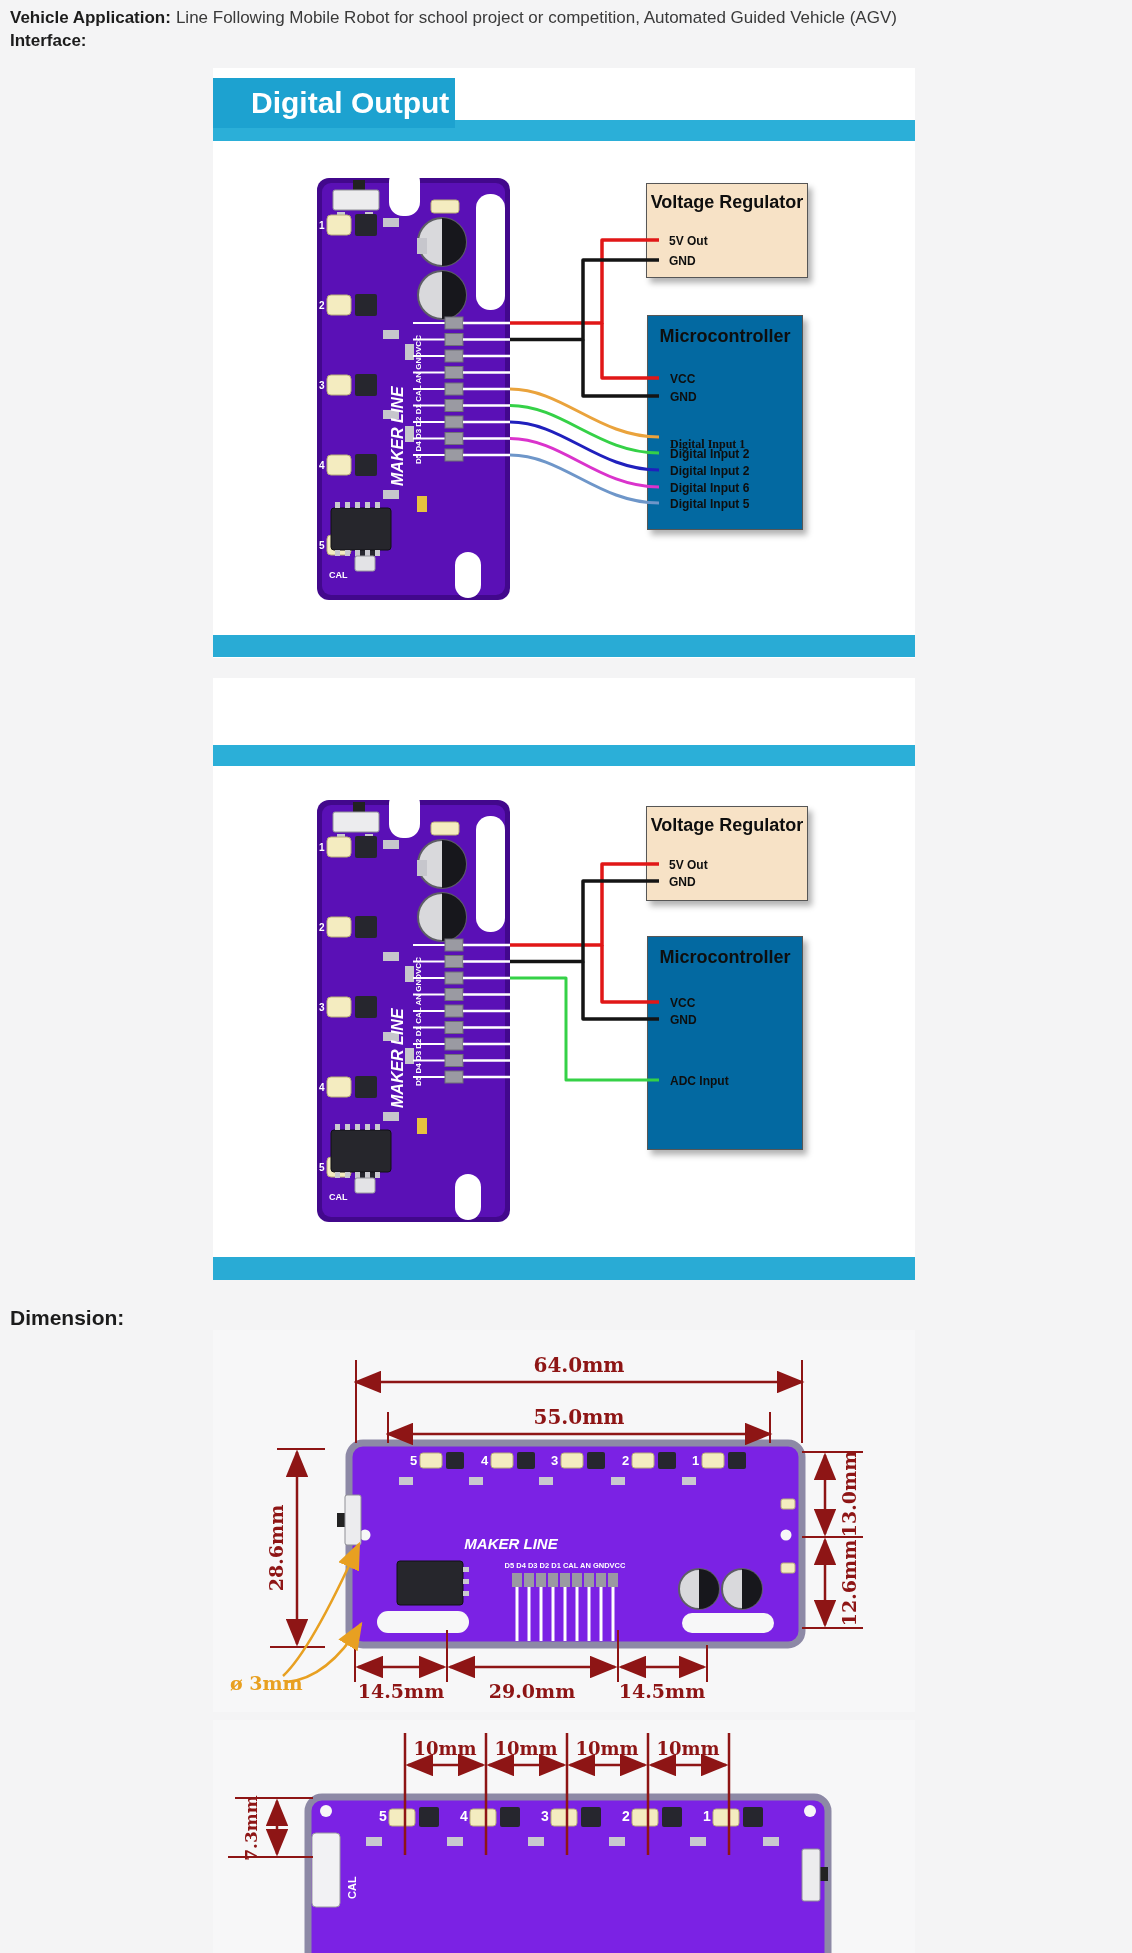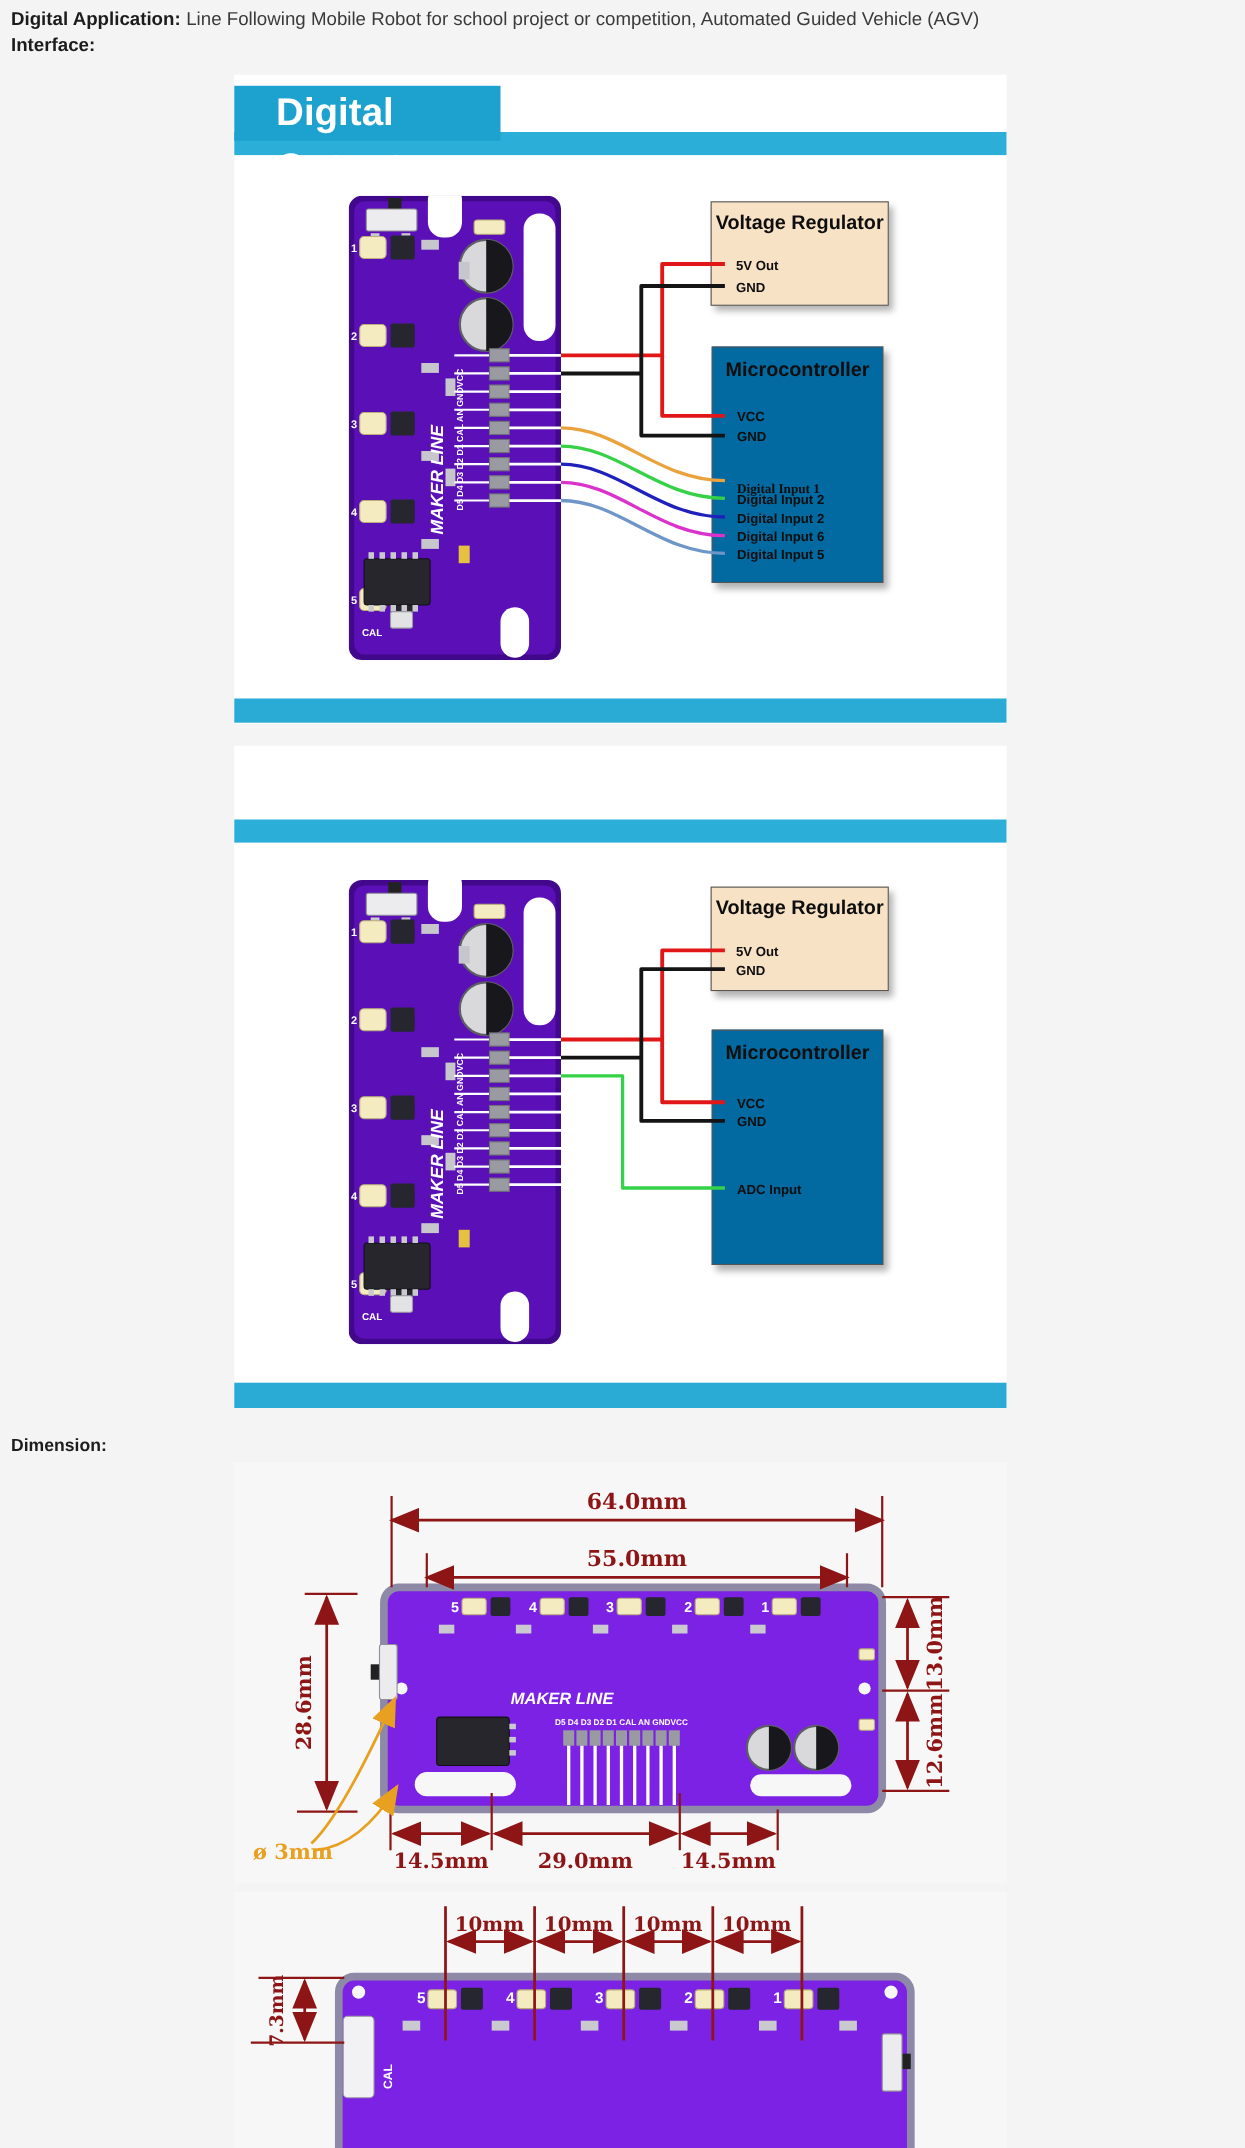--- a/index.html
+++ b/index.html
@@ -1,43 +1,43 @@
 <!DOCTYPE html>
 <html><head>
 <meta charset="utf-8">
 <style>
   html,body{margin:0;padding:0;background:#f4f4f5;}
   .page{position:relative;width:1132px;height:1953px;background:#f4f4f5;overflow:hidden;
         font-family:"Liberation Sans",sans-serif;}
   .abs{position:absolute;}
   .intro{position:absolute;left:10px;top:6px;font-size:17px;line-height:23px;color:#3a3a3a;width:1110px;}
   .intro b{color:#1c1c1c;}
-  .seclabel{position:absolute;left:10px;font-size:16px;font-weight:bold;color:#1c1c1c;}
+  .seclabel{position:absolute;left:10px;font-size:21px;font-weight:bold;color:#1c1c1c;}
   .card{position:absolute;left:213px;width:702px;background:#ffffff;}
   .banner-strip{position:absolute;left:0;right:0;height:21px;background:#2bafd8;}
   .banner-box{position:absolute;left:0;width:242px;height:50px;background:#1da2d0;color:#fff;
-              font-weight:bold;font-size:35px;line-height:50px;padding-left:38px;box-sizing:border-box;}
+              font-weight:bold;font-size:30px;line-height:50px;padding-left:38px;box-sizing:border-box;}
   .bstrip{position:absolute;left:0;right:0;height:22px;background:#29abd5;}
   .iobox{position:absolute;border:1.5px solid #565656;box-shadow:4px 5px 6px rgba(0,0,0,.30);box-sizing:border-box;}
   .vr{background:#f7e2c6;text-decoration:underline;}
   .mc{background:#0369a1;}
   .iobox .t{position:absolute;left:0;right:0;top:8px;text-align:center;font-size:18px;font-weight:bold;color:#0e0e0e;}
   .pin{position:absolute;left:22px;font-size:12px;font-weight:bold;color:#0e0e0e;line-height:16px;white-space:nowrap;}
   .dimcard{position:absolute;left:213px;background:#f7f7f8;overflow:hidden;}
   svg text{font-family:"Liberation Sans",sans-serif;}
   .dimtxt{font-family:"DejaVu Serif",serif;font-weight:bold;fill:#8e1515;}
   .goldtxt{font-family:"DejaVu Serif",serif;font-weight:bold;fill:#e8a021;}
 </style>
 </head>
 <body>
 
 <div class="page">
 
   <div class="intro">
-    <div><b>Digital Application:</b><span style="margin-left:5px">Line Following Mobile Robot for school project or competition, Automated Guided Vehicle (AGV)</span></div>
+    <div><b>Vehicle Application:</b><span style="margin-left:5px">Line Following Mobile Robot for school project or competition, Automated Guided Vehicle (AGV)</span></div>
     <div><b>Interface:</b></div>
   </div>
 
   <div class="card" style="top:68px;height:590px;">
     <div class="banner-strip" style="top:52px;"></div>
     <div class="banner-box" style="top:10px;">Digital Output</div>
     <div class="bstrip" style="top:567px;"></div>
 
     <div class="iobox vr" style="left:433px;top:115px;width:162px;height:95px;">
       <div class="t">Voltage Regulator</div>

